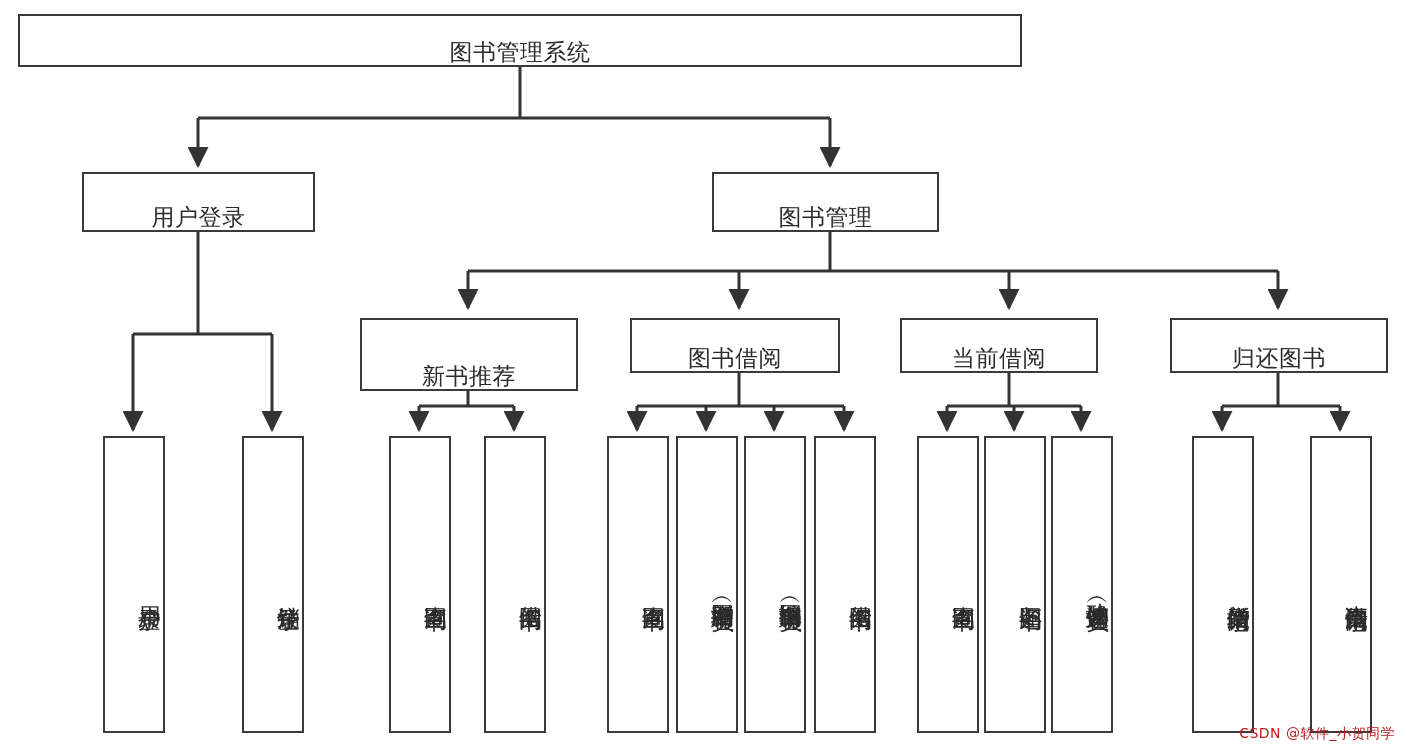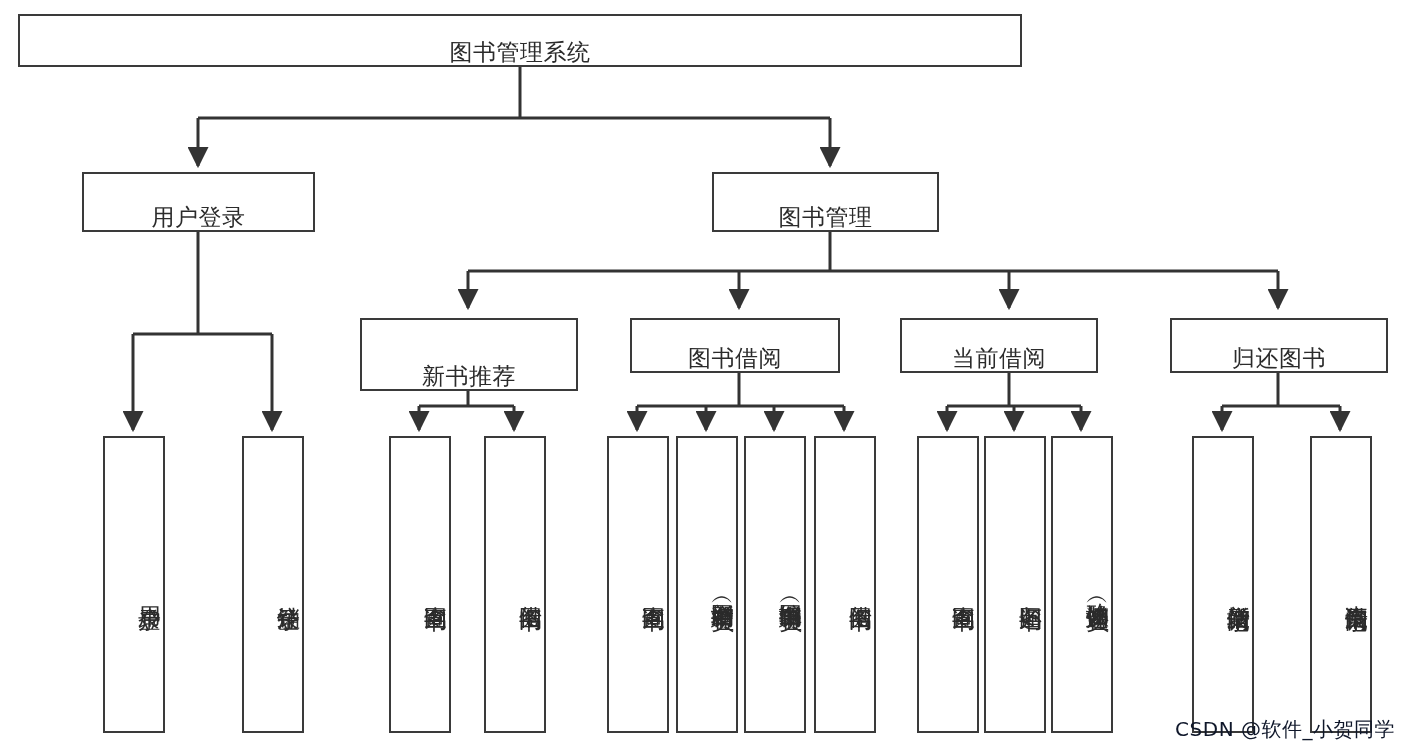--- a/index.html
+++ b/index.html
@@ -58,22 +58,22 @@
   }
   .node-v > span {
     writing-mode: vertical-rl;
     text-orientation: upright;
     display: block;
   }
   .watermark {
     position: absolute;
     right: 10px;
     bottom: 4px;
-    font-size: 20px;
-    color: #0f172a;
+    font-size: 14px;
+    color: #b91c1c;
     letter-spacing: 0.5px;
     white-space: nowrap;
   }
 </style>
 </head>
 <body>
 
 <div id="diagram-root">
 
   <svg class="connectors" viewBox="0 0 1405 747" xmlns="http://www.w3.org/2000/svg">

